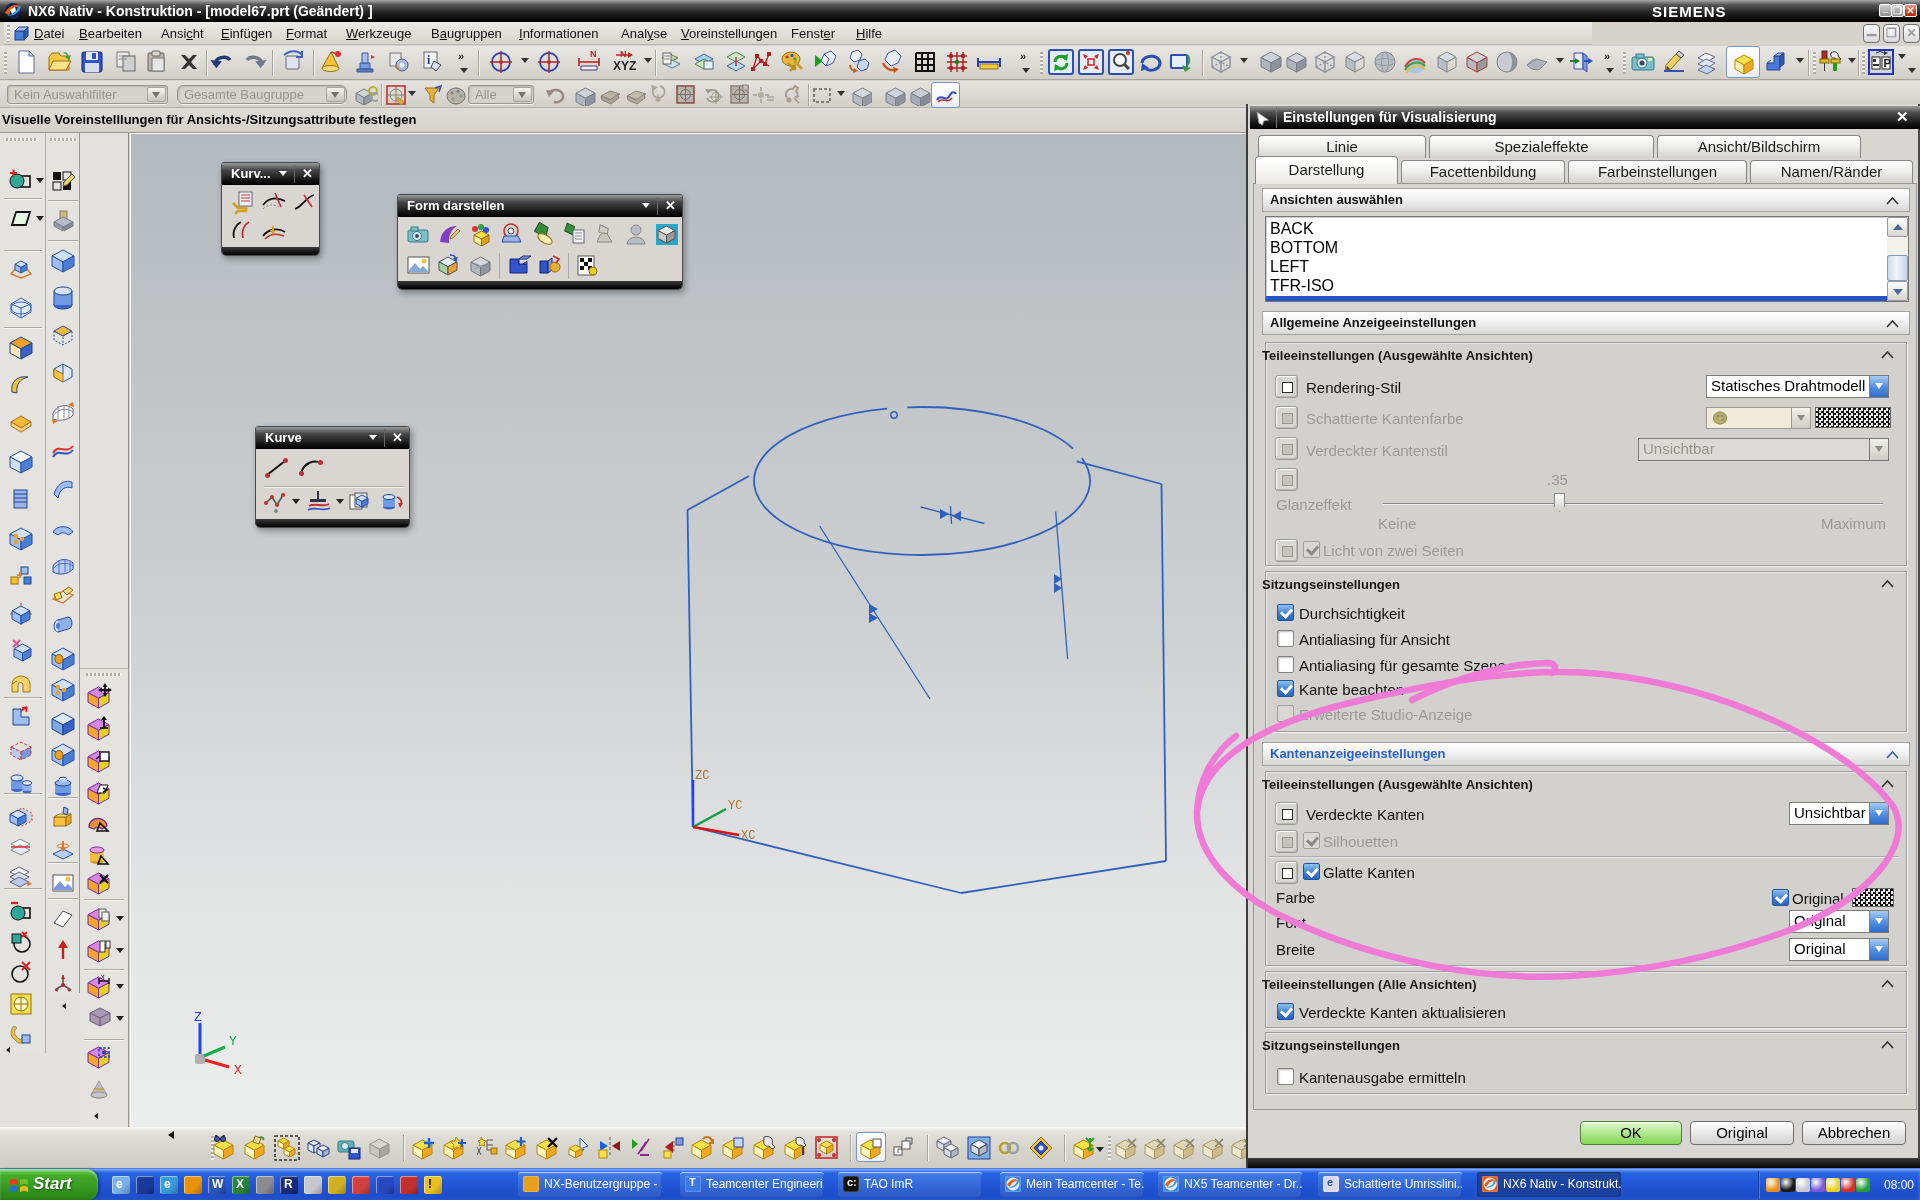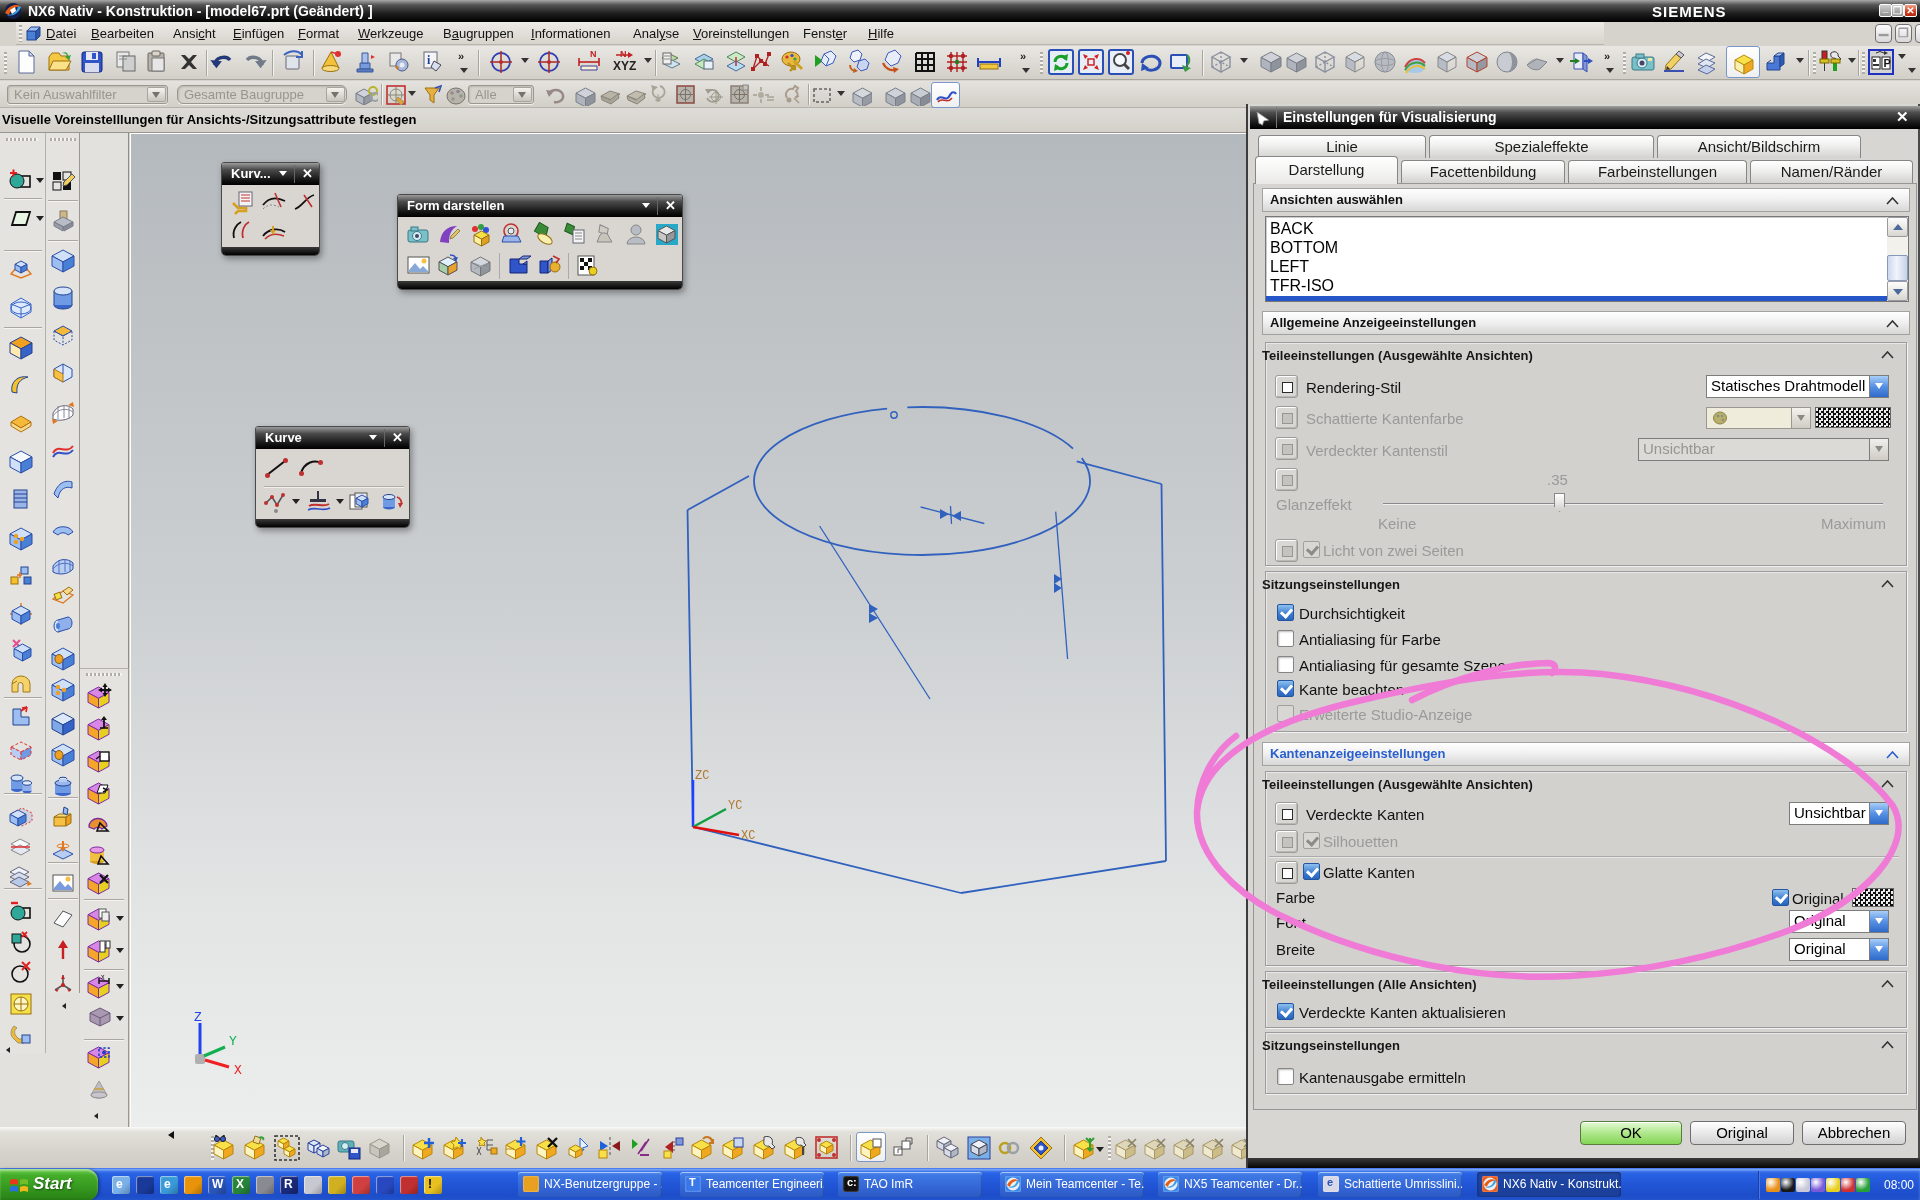--- a/index.html
+++ b/index.html
@@ -1,19 +1,19 @@
 <!DOCTYPE html>
 <html><head><meta charset="utf-8">
 <style>
 *{box-sizing:border-box;margin:0;padding:0}
 body{width:1920px;height:1200px;overflow:hidden;font-family:"Liberation Sans",sans-serif;position:relative;background:#d6d3cc}
 .a{position:absolute}
 
 #titlebar{left:0;top:0;width:1920px;height:22px;background:linear-gradient(#a8a8a8,#555 22%,#1f1f1f 60%,#000);color:#fff;font-weight:bold;font-size:14px}
-#menubar{left:16px;top:22px;width:1588px;height:23px;background:linear-gradient(#eceae6,#d7d4cd);border-bottom:1px solid #b8b5ae;font-size:13px;color:#111}
+#menubar{left:4px;top:22px;width:1588px;height:23px;background:linear-gradient(#eceae6,#d7d4cd);border-bottom:1px solid #b8b5ae;font-size:13px;color:#111}
 .mi{position:absolute;top:4px}
 #tb1{left:0;top:46px;width:1920px;height:34px;background:linear-gradient(#e9e7e3,#d2cfc8);border-bottom:1px solid #aaa79f}
 #tb2{left:0;top:81px;width:1920px;height:27px;background:linear-gradient(#e4e2de,#d2cfc8);border-bottom:1px solid #b5b2aa}
 #prompt{left:0;top:108px;width:1920px;height:25px;background:linear-gradient(#dedcd8,#d4d1ca);border-bottom:1px solid #999690;font-size:13px;font-weight:bold;color:#000}
 .vsep{position:absolute;width:1px;background:#a8a59e;box-shadow:1px 0 0 #f4f2ee}
 .grip{position:absolute;width:3px;background-image:repeating-linear-gradient(#b0ada6 0 2px,#f5f3ef 2px 4px)}
 .hgrip{position:absolute;height:3px;background-image:repeating-linear-gradient(90deg,#b0ada6 0 2px,#f5f3ef 2px 4px)}
 .ovf{position:absolute;font-size:11px;font-weight:bold;color:#222;letter-spacing:-2px}
 .dar{position:absolute;width:0;height:0;border:4px solid transparent;border-top:5px solid #333;border-bottom:none}
 .mdibtn{position:absolute;width:17px;height:19px;border:1px solid #6f6f6f;border-radius:4px;background:linear-gradient(#fdfdfd,#d8d8d8);color:#9a9a9a;font-weight:bold;text-align:center;font-size:12px;line-height:17px}
@@ -1516,21 +1516,21 @@
 <div class="ck don" style="left:49px;top:357px"></div>
 <span class="lbl dis" style="left:69px;top:358px">Licht von zwei Seiten</span>
 <div class="gbox" style="top:387px;height:161px"></div>
 <div class="ghead" style="top:393px">Sitzungseinstellungen</div>
       <svg class="chev" style="right:22px;top:396px" width="13" height="8">
         <path d="M1 7 L6.5 1 L12 7" stroke="#333" stroke-width="1.6" fill="none"></path>
       </svg>
 <div class="ck on" style="left:23px;top:420px"></div>
 <span class="lbl" style="left:45px;top:421px">Durchsichtigkeit</span>
 <div class="ck off" style="left:23px;top:446px"></div>
-<span class="lbl" style="left:45px;top:447px">Antialiasing für Farbe</span>
+<span class="lbl" style="left:45px;top:447px">Antialiasing für Ansicht</span>
 <div class="ck off" style="left:23px;top:472px"></div>
 <span class="lbl" style="left:45px;top:473px">Antialiasing für gesamte Szene</span>
 <div class="ck on" style="left:23px;top:496px"></div>
 <span class="lbl" style="left:45px;top:497px">Kante beachten</span>
 <div class="ck dof" style="left:23px;top:521px"></div>
 <span class="lbl dis" style="left:45px;top:522px">Erweiterte Studio-Anzeige</span>
 <div class="shead" style="top:558px;color:#2a5fd0">Kantenanzeigeeinstellungen<svg class="chev" style="right:10px;top:8px" width="13" height="8">
           <path d="M1 7 L6.5 1 L12 7" stroke="#2a5fd0" stroke-width="1.6" fill="none"></path>
         </svg></div>
 <div class="gbox" style="top:587px;height:195px"></div>

